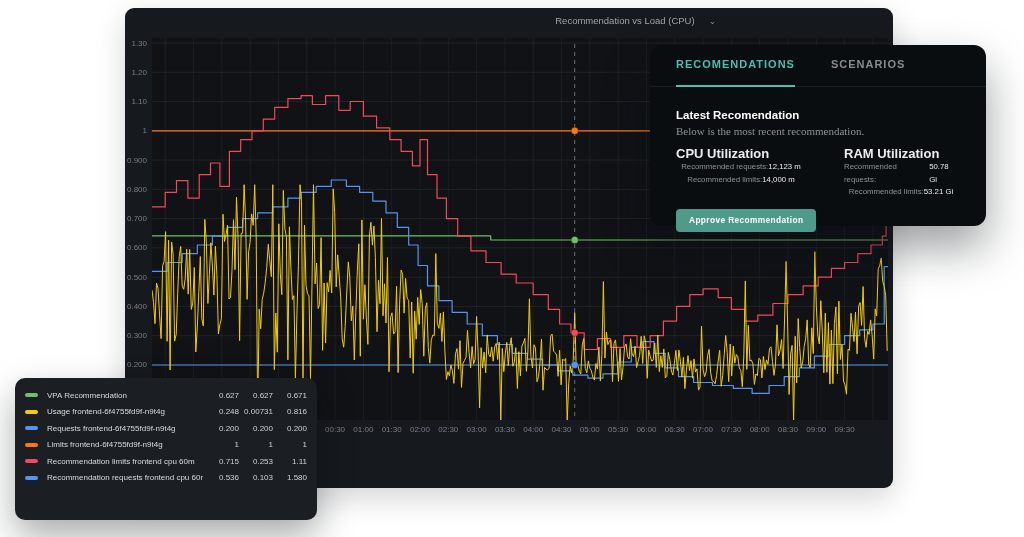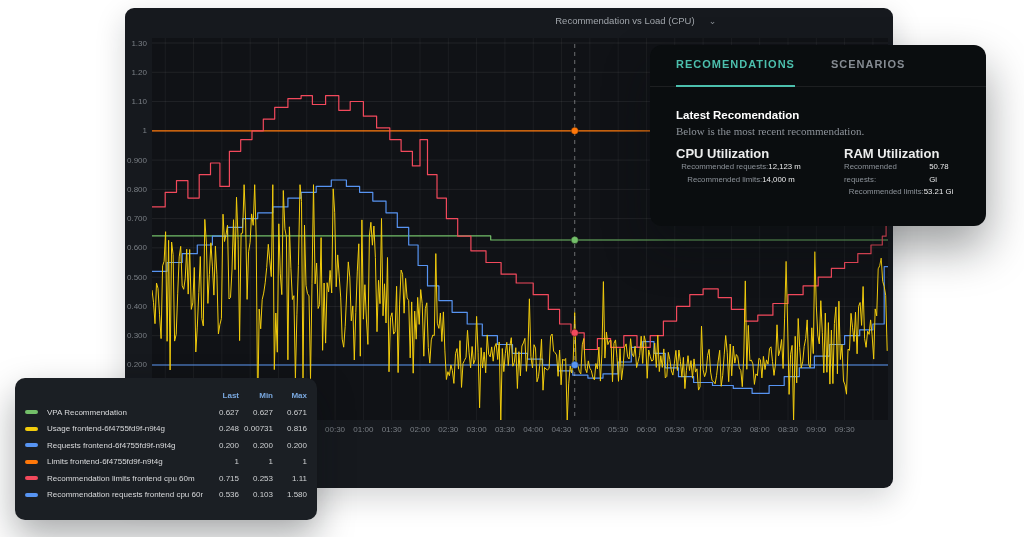--- a/index.html
+++ b/index.html
@@ -137,27 +137,20 @@
         </g>
         <line x1="449.7282051282051" x2="449.7282051282051" y1="36" y2="412" stroke="rgba(220,222,224,0.45)" stroke-dasharray="4 4" stroke-width="1"></line>
         <circle cx="449.7282051282051" cy="122.81000000000002" r="3.6" fill="#FF780A" stroke="rgba(0,0,0,0.35)" stroke-width="1"></circle>
         <circle cx="449.7282051282051" cy="231.9871" r="3.6" fill="#73BF69" stroke="rgba(0,0,0,0.35)" stroke-width="1"></circle>
         <circle cx="449.7282051282051" cy="324.77299999999997" r="3.6" fill="#F2495C" stroke="rgba(0,0,0,0.35)" stroke-width="1"></circle>
         <circle cx="449.7282051282051" cy="356.97" r="3.6" fill="#5794F2" stroke="rgba(0,0,0,0.35)" stroke-width="1"></circle>
       </svg>
   </div>
 
   <div class="legend">
-    <div class="lg-grid lg-head">
-      <span></span>
-        <span></span>
-      <span class="lg-col" style="color: rgb(121, 167, 222);">Last</span>
-      <span class="lg-col" style="color: rgb(121, 167, 222);">Min</span>
-      <span class="lg-col" style="color: rgb(121, 167, 222);">Max</span>
-    </div>
     <div id="legend-rows">
         <div class="lg-grid lg-row">
           <span class="lg-swatch" style="background: rgb(115, 191, 105);"></span>
           <span class="lg-label">VPA Recommendation</span>
           <span class="lg-val">0.627</span>
           <span class="lg-val">0.627</span>
           <span class="lg-val">0.671</span>
         </div>
         <div class="lg-grid lg-row">
           <span class="lg-swatch" style="background: rgb(242, 204, 12);"></span>
@@ -222,16 +215,17 @@
           <div class="kv">
             <span class="k">Recommended requests:</span>
             <span class="v">50.78 Gi</span>
           </div>
           <div class="kv">
             <span class="k">Recommended limits:</span>
             <span class="v">53.21 Gi</span>
           </div>
         </div>
       </div>
+      <button class="approve" style="background: rgb(78, 155, 140);">Approve Recommendation</button>
     </div>
   </div>
 
 </div>
 
 </body></html>

